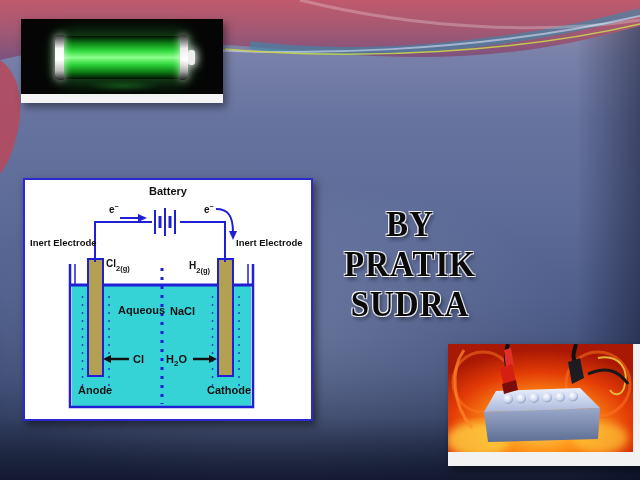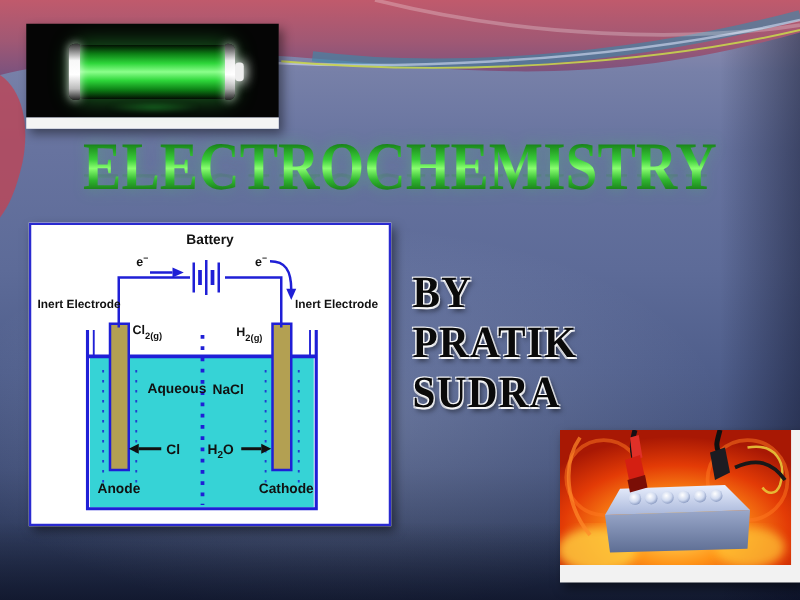--- a/index.html
+++ b/index.html
@@ -47,21 +47,21 @@
     -webkit-background-clip:text; background-clip:text; color:transparent;
     -webkit-box-reflect:below -30px linear-gradient(transparent 58%, rgba(255,255,255,0.35));
     filter:drop-shadow(0 0 5px rgba(70,230,90,0.3));
   }
 
   
   .cell-diagram { position:absolute; left:23px; top:178px; z-index:2;
       box-shadow:3px 4px 8px rgba(0,0,0,0.5); background:#ffffff; }
 
   
-  .byline { position:absolute; left:330px; top:215px; width:160px; text-align:left; z-index:2; }
+  .byline { position:absolute; left:330px; top:204px; width:160px; text-align:center; z-index:2; }
   .byline div {
     font-family:"Liberation Serif", serif; font-weight:bold; font-size:33px; line-height:40px;
     letter-spacing:1px; color:#0a0a0a; transform:scaleY(1.08);
     text-shadow:-1px -1px 0 rgba(255,255,255,0.95), 1px -1px 0 rgba(255,255,255,0.7),
                 -1px 1px 0 rgba(255,255,255,0.7), 1px 1px 0 rgba(255,255,255,0.85),
                 2px 3px 4px rgba(0,0,0,0.55);
   }
 
   
   .car-photo { position:absolute; left:448px; top:344px; width:192px; height:122px; z-index:2;
@@ -92,23 +92,20 @@
   <div class="batt-img">
     <div class="batt-black"></div>
     <div class="batt-white"></div>
     <div class="batt-reflect"></div>
     <div class="batt-body"></div>
     <div class="batt-capL"></div>
     <div class="batt-capR"></div>
     <div class="batt-nub"></div>
   </div>
 
-  <div class="title-wrap">
-    <div class="title">ELECTROCHEMISTRY</div>
-  </div>
 
   <svg class="cell-diagram" width="290" height="243" viewBox="0 0 290 243">
     <rect x="1" y="1" width="288" height="241" fill="#ffffff" stroke="#2a2ad0" stroke-width="2"></rect>
 
     <rect x="49" y="106" width="179" height="122" fill="#36d3d6"></rect>
     <line x1="48" y1="107" x2="229" y2="107" stroke="#1f1fd6" stroke-width="3"></line>
 
     <path d="M47,86 L47,229 L230,229 L230,86" fill="none" stroke="#1f1fd6" stroke-width="2.5"></path>
     <line x1="52" y1="86" x2="52" y2="108" stroke="#1f1fd6" stroke-width="1.5"></line>
     <line x1="225" y1="86" x2="225" y2="108" stroke="#1f1fd6" stroke-width="1.5"></line>

